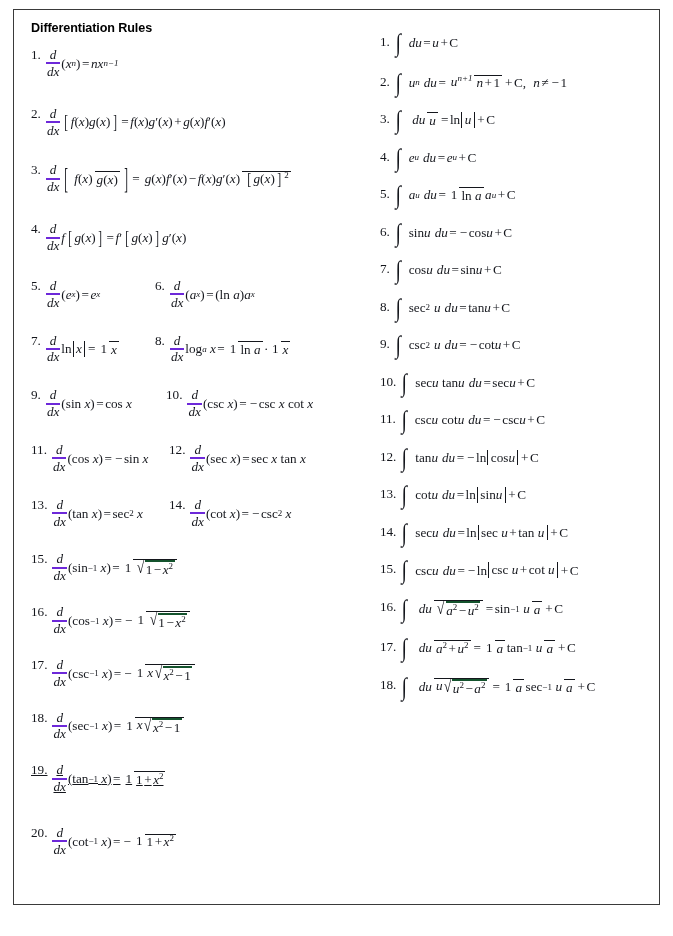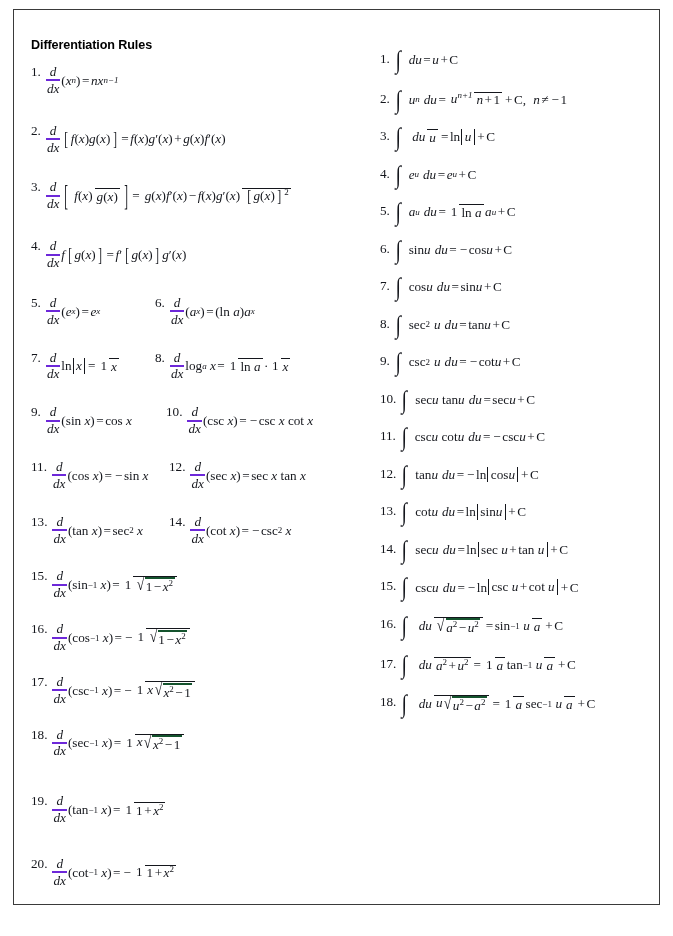--- a/index.html
+++ b/index.html
@@ -22,21 +22,21 @@
     top: 9px;
     width: 647px;
     height: 896px;
     border: 1px solid #3a3a3a;
     box-sizing: border-box;
     background: #ffffff;
   }
 
   #columns {
     position: absolute;
-    left: 0; top: 17px;
+    left: 0; top: 0;
     width: 100%; height: 100%;
     display: flex;
     box-sizing: border-box;
     padding: 11px 0 0 0;
     justify-content: space-between;
   }
 
   .column {
     box-sizing: border-box;
   }
@@ -539,21 +539,21 @@
                 <span class="fden">
               <span class="mi">x</span><span class="sqrt">
                     <span class="radsign">√</span>
                     <span class="radicand"><span class="mi">x</span><sup class="spn">2</sup><span class="op">−</span><span class="mn">1</span></span>
                   </span>
             </span>
               </span>
           </span>
         </div>
 
-        <div class="rule" style="margin-top:36px;">
+        <div class="rule" style="margin-top:22px;text-decoration:underline;">
           <span class="num">19.</span>
           <span class="body">
             <span class="ddx">
                 <span class="t">d</span>
                 <span class="b">dx</span>
               </span>
             <span class="mo">(</span><span class="fn">tan</span><sup class="spn">−1</sup>&nbsp;<span class="mi">x</span><span class="mo">)</span><span class="op">=</span>
             <span class="frac">
                 <span class="fnum mn">1</span>
                 <span class="fden"><span class="mn">1</span><span class="op">+</span><span class="mi">x</span><sup class="spn">2</sup></span>

